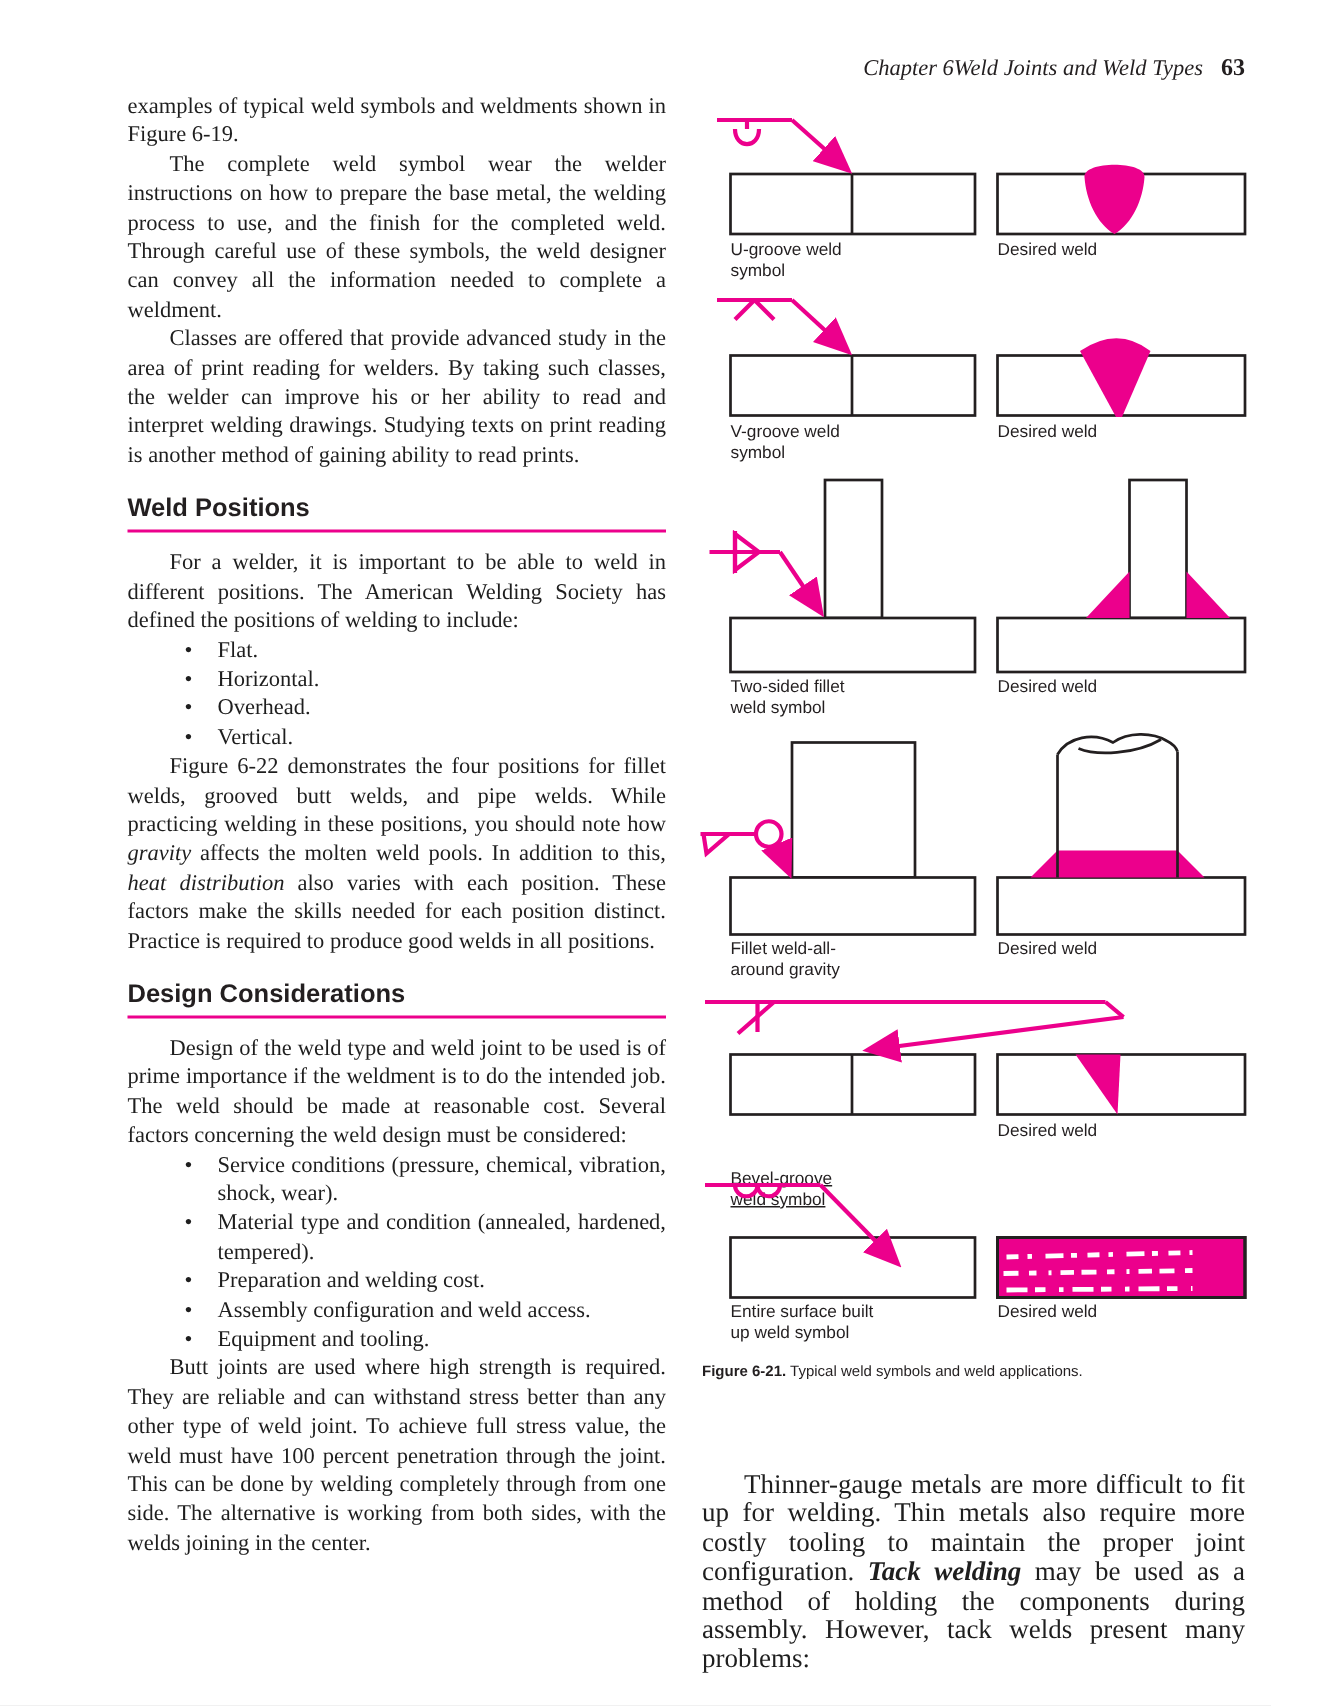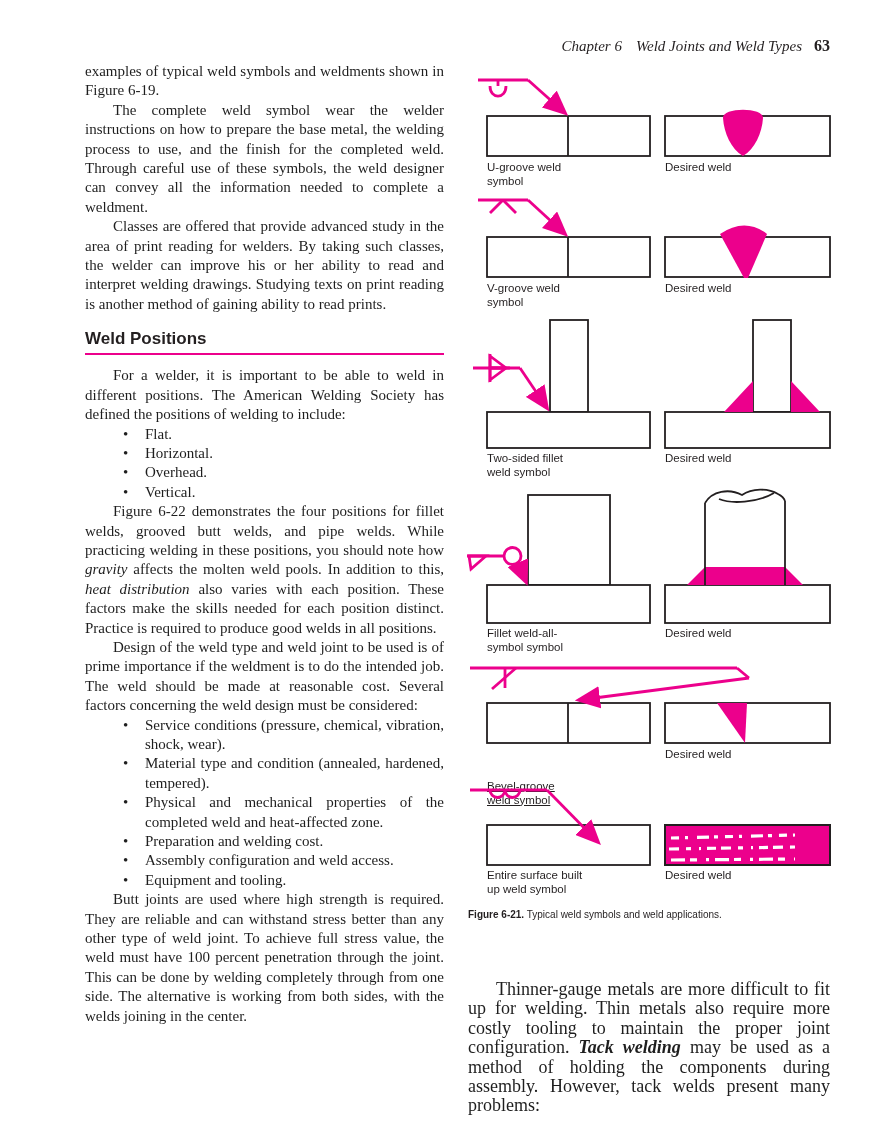--- a/index.html
+++ b/index.html
@@ -5,21 +5,21 @@
   html,body { margin:0; padding:0; background:#e8e8e8; }
   .page {
     position:relative; width:878px; height:1137px; background:#ffffff;
     font-family:"Liberation Serif", serif; color:#1c1c1c; overflow:hidden;
   }
   
   .runhead {
     position:absolute; top:37px; right:48px; font-size:15px; font-style:italic;
     color:#231F20; white-space:nowrap;
   }
-  .runhead .chap { margin-right:14px; }
+  .runhead .chap { }
   .runhead .pagenum { font-style:normal; font-weight:bold; font-size:16px; margin-left:12px; }
 
   
   .leftcol {
     position:absolute; left:85px; top:62px; width:359px;
     font-size:15px; line-height:19.4px; text-align:justify; color:#1e1e1e;
   }
   .leftcol p { margin:0; }
   p.ind { text-indent:28px; }
   h2.rule {
@@ -77,25 +77,25 @@
     <h2 class="rule">Weld Positions</h2>
     <p class="ind">For a welder, it is important to be able to weld in different positions. The American Welding Society has defined the positions of welding to include:</p>
     <ul class="dots">
       <li>Flat.</li>
       <li>Horizontal.</li>
       <li>Overhead.</li>
       <li>Vertical.</li>
     </ul>
     <p class="ind"><span>Figure 6-22 demonstrates the four positions for fillet welds, grooved butt welds, and pipe welds. While practicing welding in these positions, you should note how </span><span class="it">gravity</span><span> affects the molten weld pools. In addition to this, </span><span class="it">heat distribution</span><span> also varies with each position. These factors make the skills needed for each position distinct. Practice is required to produce good welds in all positions.</span></p>
 
+    <h2 class="rule">Design Considerations</h2>
     <p class="ind">Design of the weld type and weld joint to be used is of prime importance if the weldment is to do the intended job. The weld should be made at reasonable cost. Several factors concerning the weld design must be considered:</p>
     <ul class="dots">
       <li>Service conditions (pressure, chemical, vibration, shock, wear).</li>
       <li>Material type and condition (annealed, hardened, tempered).</li>
-      <li>Physical and mechanical properties of the completed weld and heat-affected zone.</li>
       <li>Preparation and welding cost.</li>
       <li>Assembly configuration and weld access.</li>
       <li>Equipment and tooling.</li>
     </ul>
 
     <p class="ind">Butt joints are used where high strength is required. They are reliable and can withstand stress better than any other type of weld joint. To achieve full stress value, the weld must have 100 percent penetration through the joint. This can be done by welding completely through from one side. The alternative is working from both sides, with the welds joining in the center.</p>
   </div>
 
   <svg class="figsvg" style="left:465px; top:70px;" width="367" height="92">
     <defs>
@@ -177,21 +177,21 @@
     <line class="blk" x1="320" y1="11" x2="320" y2="95"></line>
     <path class="blk" d="M240,13 C247,1 264,-2 277,5 C287,-2 303,-2 313,4 C317,6 319,8 320,11"></path>
     <path class="blk" d="M254,9 C266,14 292,13 309,3"></path>
     <path class="pk" d="M4,66 L21,66 L6,79 Z"></path>
     <line class="pk" x1="2" y1="66" x2="39" y2="66"></line>
     <circle class="pk" cx="47.5" cy="66" r="8.5"></circle>
     <line class="pk" x1="53" y1="73" x2="61" y2="92" marker-end="url(#ah4)"></line>
   </svg>
   <div class="figlabel" style="left:487px; top:627px;">
     <div>Fillet weld-all-</div>
-    <div>symbol symbol</div>
+    <div>around gravity</div>
   </div>
   <div class="figlabel" style="left:665px; top:627px;">Desired weld</div>
 
   <svg class="figsvg" style="left:465px; top:658px;" width="367" height="90">
     <defs>
         <marker id="ah5" markerWidth="9" markerHeight="8" refX="7.5" refY="4" orient="auto">
           <path d="M0,0 L9,4 L0,8 Z" fill="#EC008C"></path>
         </marker>
       </defs>
     <rect class="plate" x="22" y="45" width="163" height="40"></rect>

